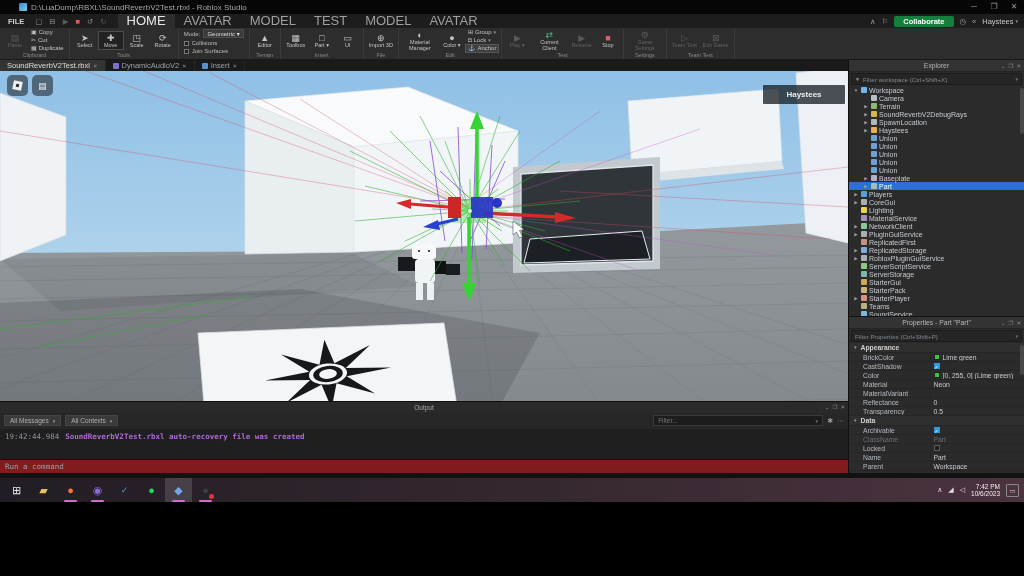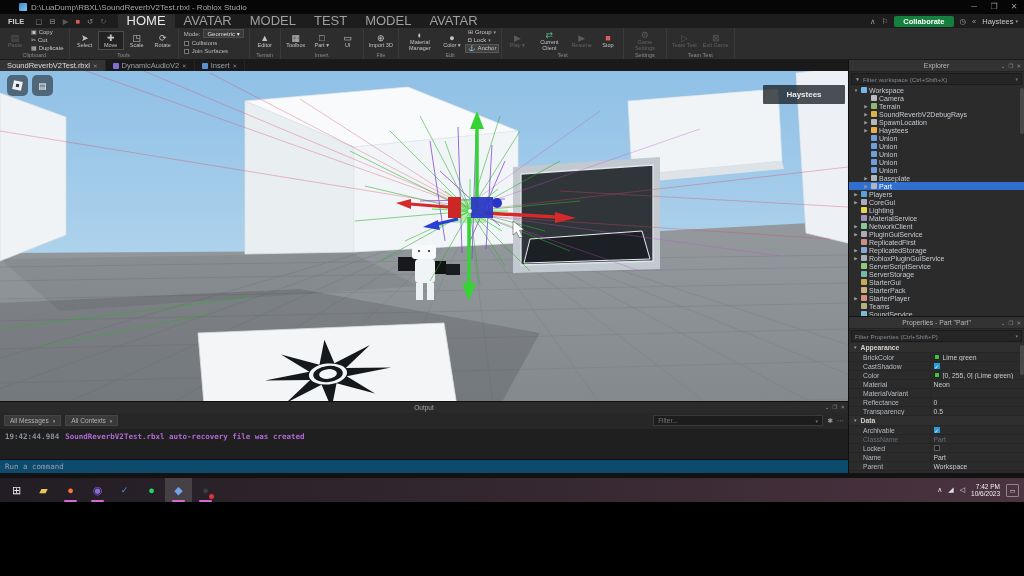--- a/index.html
+++ b/index.html
@@ -96,24 +96,24 @@
   
   .output{height:69px;background:#1f1f1f;border-top:1px solid #0f0f0f;display:flex;flex-direction:column;}
   .out-header{height:11px;background:#2a2a2a;display:flex;align-items:center;justify-content:center;
     font-size:6.5px;color:#a8a8a8;position:relative;}
   .out-toolbar{height:16px;background:#272727;display:flex;align-items:center;gap:4px;padding:0 4px;font-size:6.5px;color:#b0b0b0;}
   .pill{background:#3a3a3a;border:1px solid #454545;padding:1px 5px;display:flex;gap:4px;align-items:center;}
   .out-filter{margin-left:auto;background:#1c1c1c;border:1px solid #3a3a3a;width:170px;padding:1px 4px;color:#757575;display:flex;align-items:center;}
   .out-filter .fcaret{margin-left:auto;font-size:5px;}
   .out-tools{display:flex;gap:4px;color:#9a9a9a;font-size:7px;}
   .out-log{flex:1;font-family:"DejaVu Sans Mono",monospace;font-size:7.5px;padding:3px 5px;}
-  .log-time{color:#8a9199;margin-right:6px;font-weight:bold;}
+  .log-time{color:#8a9199;margin-right:6px;}
   .log-msg{color:#b069d6;font-weight:bold;}
   
-  .command-bar{height:16px;background:#0c4a6e;border-top:1px solid #101010;display:flex;align-items:center;
+  .command-bar{height:16px;background:#7f1d1d;border-top:1px solid #101010;display:flex;align-items:center;
     font-size:7.5px;color:#98a0a8;padding-left:5px;font-family:"DejaVu Sans Mono",monospace;}
   .bottom-strip{height:5px;background:#121212;}
   
   .taskbar{height:24px;background:linear-gradient(90deg,#221d24,#362831 55%,#4b3340);display:flex;align-items:center;padding-left:3px;}
   .tb-app{width:27px;height:24px;display:flex;align-items:center;justify-content:center;position:relative;flex:none;}
   .tb-app.active{background:rgba(255,255,255,.14);}
   .tb-run{position:absolute;bottom:0;left:7px;right:7px;height:2px;background:#d46ad4;border-radius:1px;}
   .tb-g{font-size:11px;line-height:11px;}
   .badge{position:absolute;right:5px;bottom:3px;width:5px;height:5px;border-radius:50%;background:#e03535;}
   .tb-right{margin-left:auto;display:flex;align-items:center;gap:6px;padding-right:5px;color:#e0e0e0;font-size:7px;}

